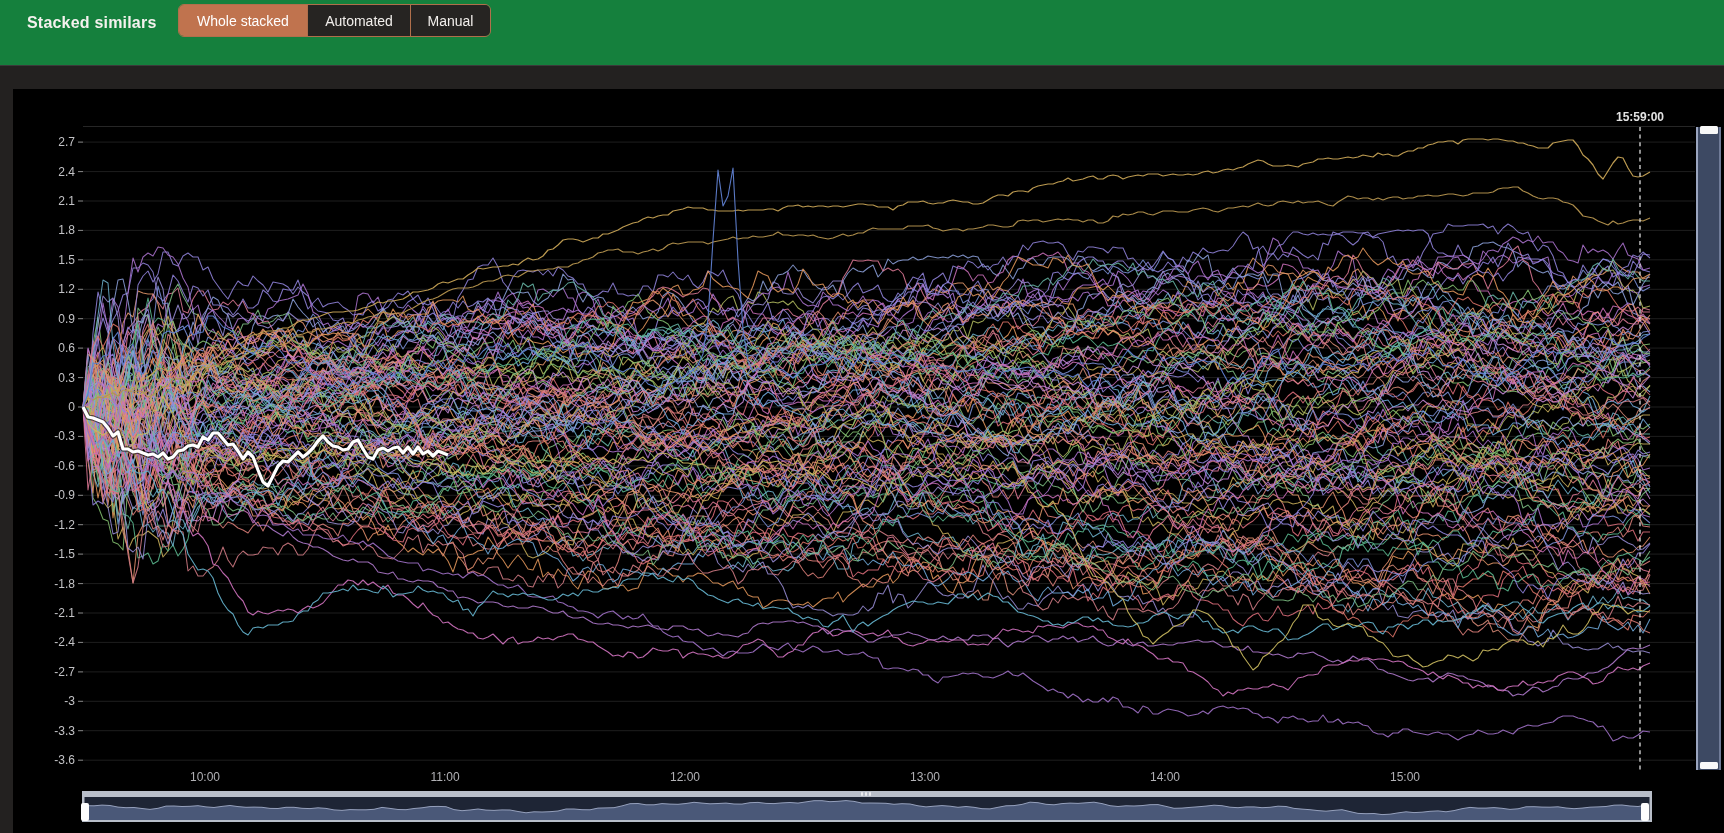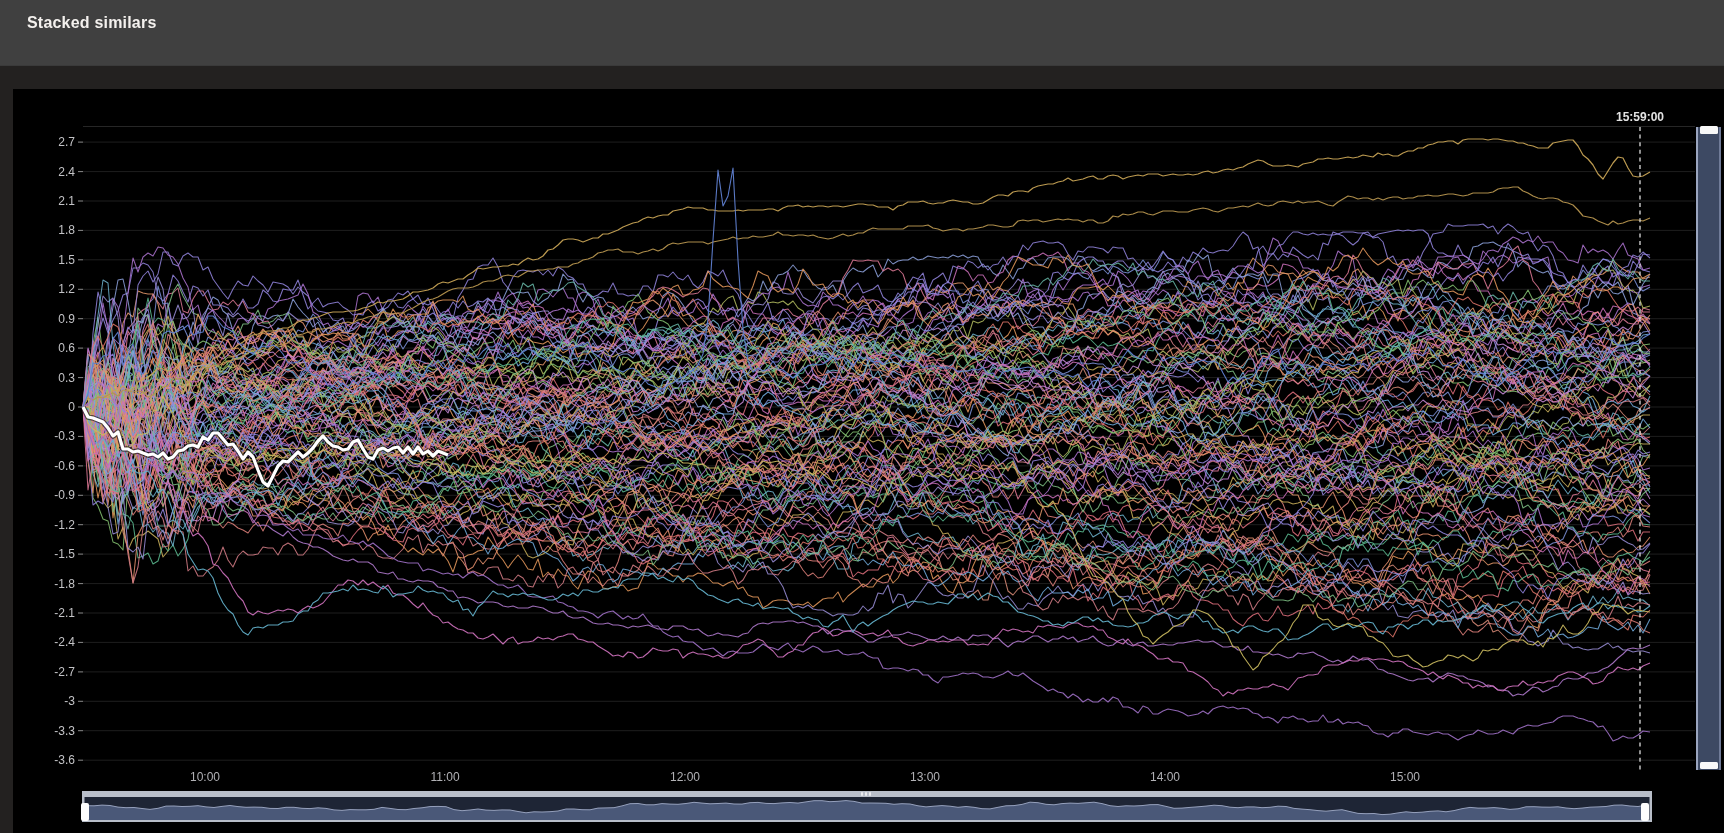--- a/index.html
+++ b/index.html
@@ -1,29 +1,34 @@
 <!DOCTYPE html>
 <html><head><meta charset="utf-8"><style>
 html,body{margin:0;padding:0;background:#232120;width:1724px;height:833px;overflow:hidden;
 font-family:"Liberation Sans",sans-serif;}
-.topbar{position:absolute;left:0;top:0;width:1724px;height:65px;background:#404040;
+.topbar{position:absolute;left:0;top:0;width:1724px;height:65px;background:#15803d;
 border-bottom:1px solid #3a3a3a;text-align:right;}
 .title{position:absolute;left:27px;top:14px;font-size:16px;font-weight:700;color:#f4f1ee;
 letter-spacing:.2px;}
 .btns{position:absolute;left:178px;top:4px;height:33px;display:flex;
 border:1px solid #b06f4b;border-radius:6px;overflow:hidden;box-sizing:border-box;}
 .btn{height:100%;display:flex;align-items:center;justify-content:center;
 font-size:14px;color:#f2efec;background:#262422;box-sizing:border-box;}
 .btn.sel{background:#c0734e;color:#fff;}
 .btn+.btn{border-left:1px solid #b06f4b;}
 .chart{position:absolute;left:13px;top:89px;width:1711px;height:744px;background:#000;}
 svg text{font-family:"Liberation Sans",sans-serif;}
 </style></head><body>
 <div class="topbar">
   <div class="title">Stacked similars</div>
+  <div class="btns">
+    <div class="btn sel" style="width:128px">Whole stacked</div>
+    <div class="btn" style="width:103px">Automated</div>
+    <div class="btn" style="width:80px">Manual</div>
+  </div>
 </div>
 <div class="chart">
 <svg width="1711" height="744" viewBox="0 0 1711 744">
   <g stroke="#1e1e1e" stroke-width="1">
         <line x1="70" y1="53.1" x2="1682" y2="53.1"></line>
         <line x1="70" y1="82.6" x2="1682" y2="82.6"></line>
         <line x1="70" y1="112.0" x2="1682" y2="112.0"></line>
         <line x1="70" y1="141.4" x2="1682" y2="141.4"></line>
         <line x1="70" y1="170.8" x2="1682" y2="170.8"></line>
         <line x1="70" y1="200.3" x2="1682" y2="200.3"></line>

